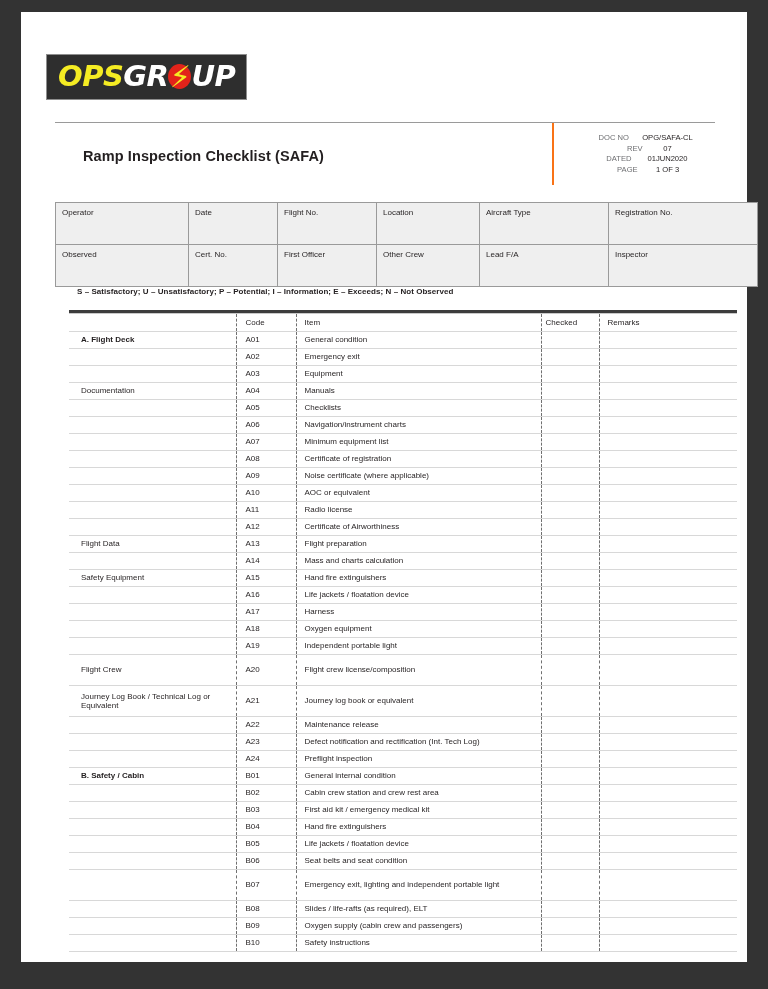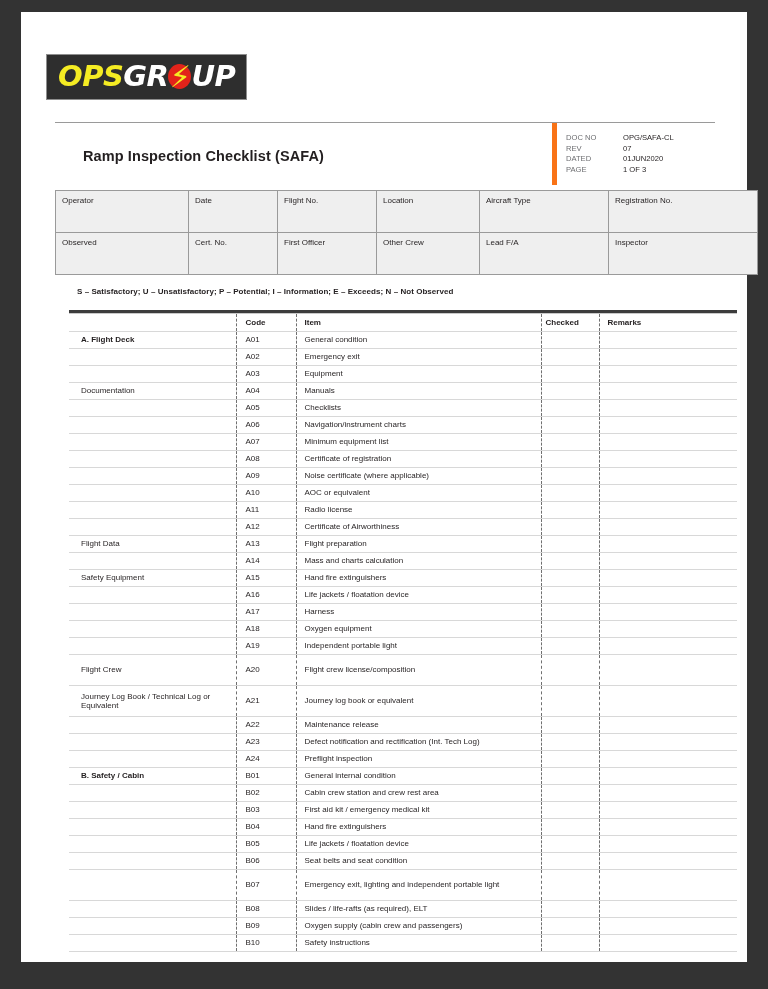--- a/index.html
+++ b/index.html
@@ -98,42 +98,43 @@
     font-weight: bold;
     color: #231f20;
     letter-spacing: 0.1px;
   }
   .doc-info {
     position: absolute;
     left: 497px;
     top: 0;
     width: 163px;
     height: 62px;
-    border-left: 5px solid #f97316;
+    border-left: 2px solid #f97316;
     box-sizing: border-box;
     padding: 10px 0 0 9px;
+    text-align: center;
   }
   .doc-row {
     font-size: 7.6px;
     color: #58585b;
     line-height: 10.6px;
     white-space: nowrap;
   }
   .doc-label {
     display: inline-block;
     width: 57px;
     color: #6d6e71;
   }
   .doc-value { color: #231f20; }
 
   
   .info-table {
     position: absolute;
     left: 34px;
-    top: 178px;
+    top: 190px;
     width: 660px;
     border-collapse: collapse;
     table-layout: fixed;
     background: #8b5cf6;
   }
   .info-table td {
     border: 1px solid #9a9a9a;
     height: 36px;
     vertical-align: top;
     padding: 5px 0 0 6px;
@@ -214,21 +215,21 @@
   }
   .checklist td.chk {
     border-right: 1px dashed #707070;
   }
   .checklist td.rem {
     padding-left: 8px;
   }
   .checklist td.bold { font-weight: bold; }
   .checklist td.indent { padding-left: 12px; }
   .checklist tr.tall td { height: 31px; }
-  .checklist tr.hdr td { color: #231f20; font-weight: bold; }
+  .checklist tr.hdr td { color: #231f20; }
 </style>
 </head>
 <body>
 
 <div class="page">
 
   <div class="logo-wrap">
     <div class="logo">
       <span class="logo-text"><span class="logo-ops">OPS</span><span class="logo-gr">GR</span><span class="logo-o"><span class="logo-o-circle"></span><span class="logo-bolt">⚡</span></span><span class="logo-up">UP</span></span>
     </div>

